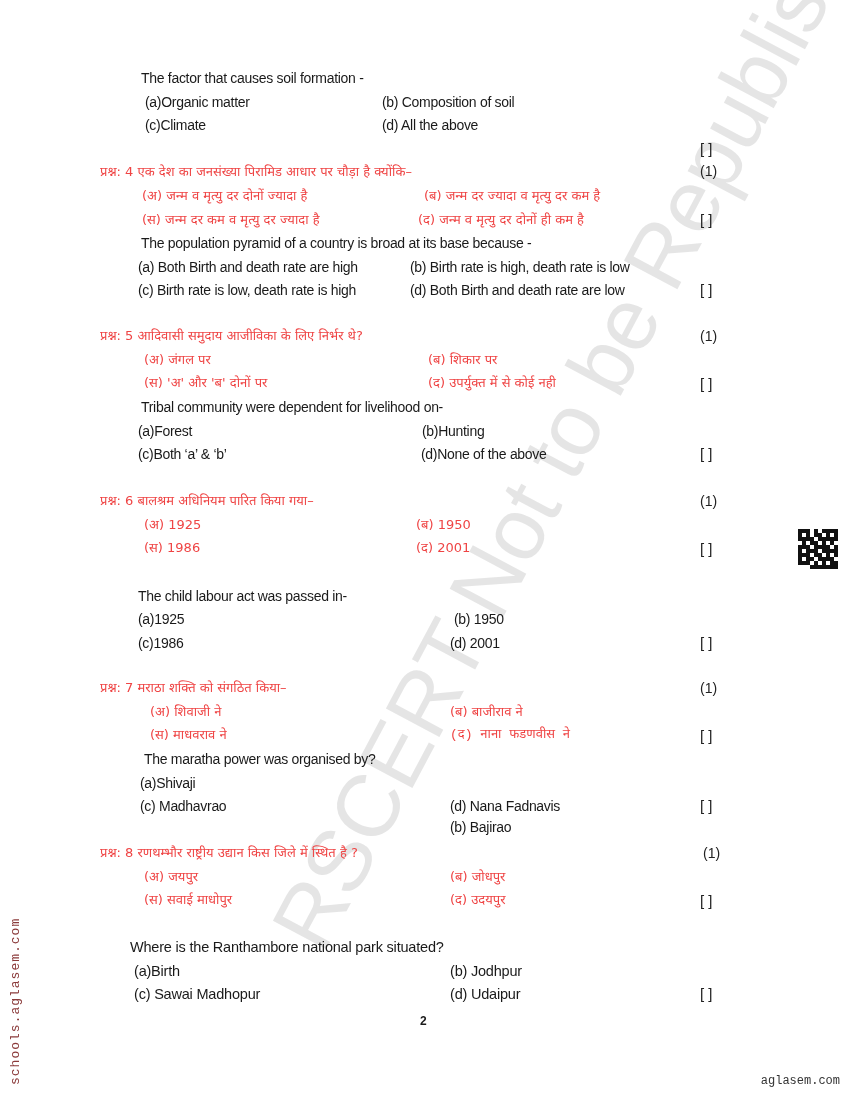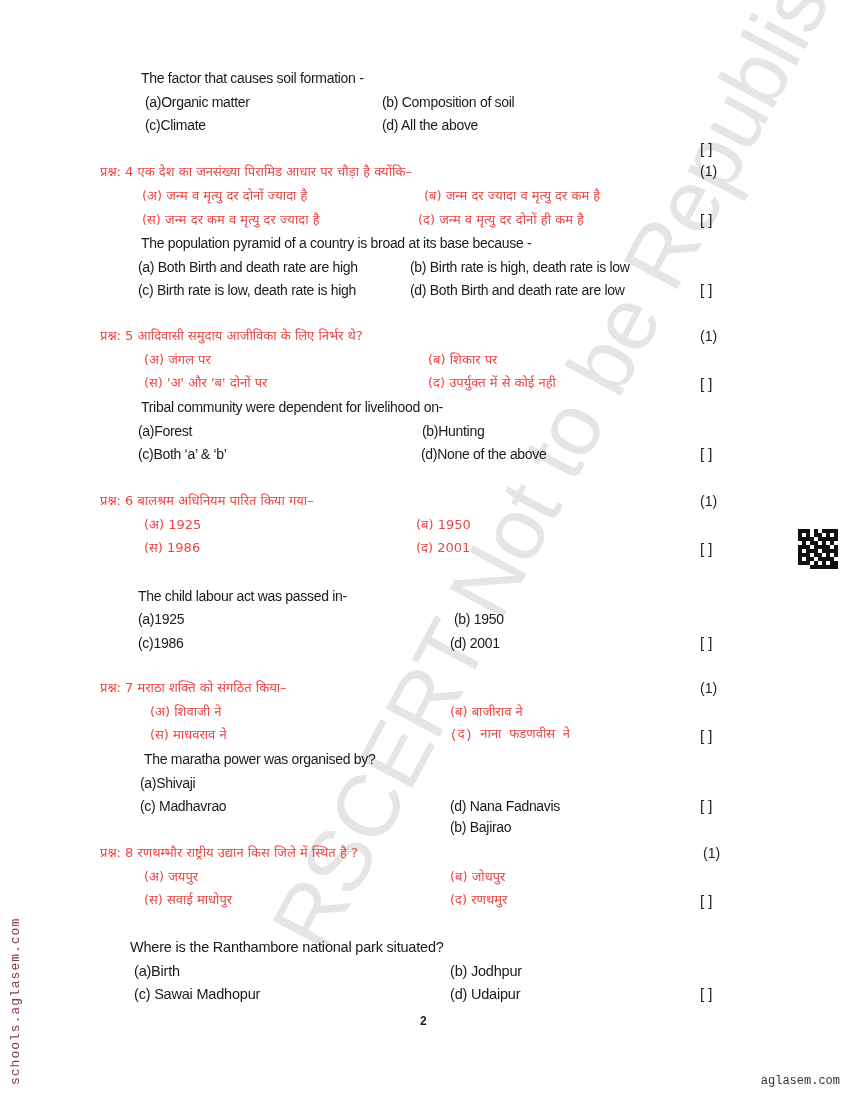--- a/index.html
+++ b/index.html
@@ -202,21 +202,21 @@
   <div class="line enb" style="left:450px;top:818px;">(b) Bajirao</div>
   <div class="line enb" style="left:140px;top:797px;">(c) Madhavrao</div>
   <div class="line enb" style="left:450px;top:797px;text-align:right;">(d) Nana Fadnavis</div>
   <div class="bracket" style="left:700px;top:797px;">[    ]</div>
 
   <div class="line hi" style="left:100px;top:844px;">प्रश्न: 8 रणथम्भौर राष्ट्रीय उद्यान किस जिले में स्थित है ?</div>
   <div class="mark" style="left:703px;top:845px;">(1)</div>
   <div class="line hi" style="left:144px;top:868px;">(अ) जयपुर</div>
   <div class="line hi" style="left:450px;top:868px;">(ब) जोधपुर</div>
   <div class="line hi" style="left:144px;top:891px;">(स) सवाई माधोपुर</div>
-  <div class="line hi" style="left:450px;top:891px;">(द) रणथमुर</div>
+  <div class="line hi" style="left:450px;top:891px;">(द) उदयपुर</div>
   <div class="bracket" style="left:700px;top:892px;">[    ]</div>
 
   <div class="line en" style="left:130px;top:938px;">Where is the Ranthambore national park situated?</div>
   <div class="line en" style="left:134px;top:962px;">(a)Birth</div>
   <div class="line en" style="left:450px;top:962px;">(b) Jodhpur</div>
   <div class="line en" style="left:134px;top:985px;">(c) Sawai Madhopur</div>
   <div class="line en" style="left:450px;top:985px;">(d) Udaipur</div>
   <div class="bracket" style="left:700px;top:985px;">[    ]</div>
 
   <div class="pagenum">2</div>

